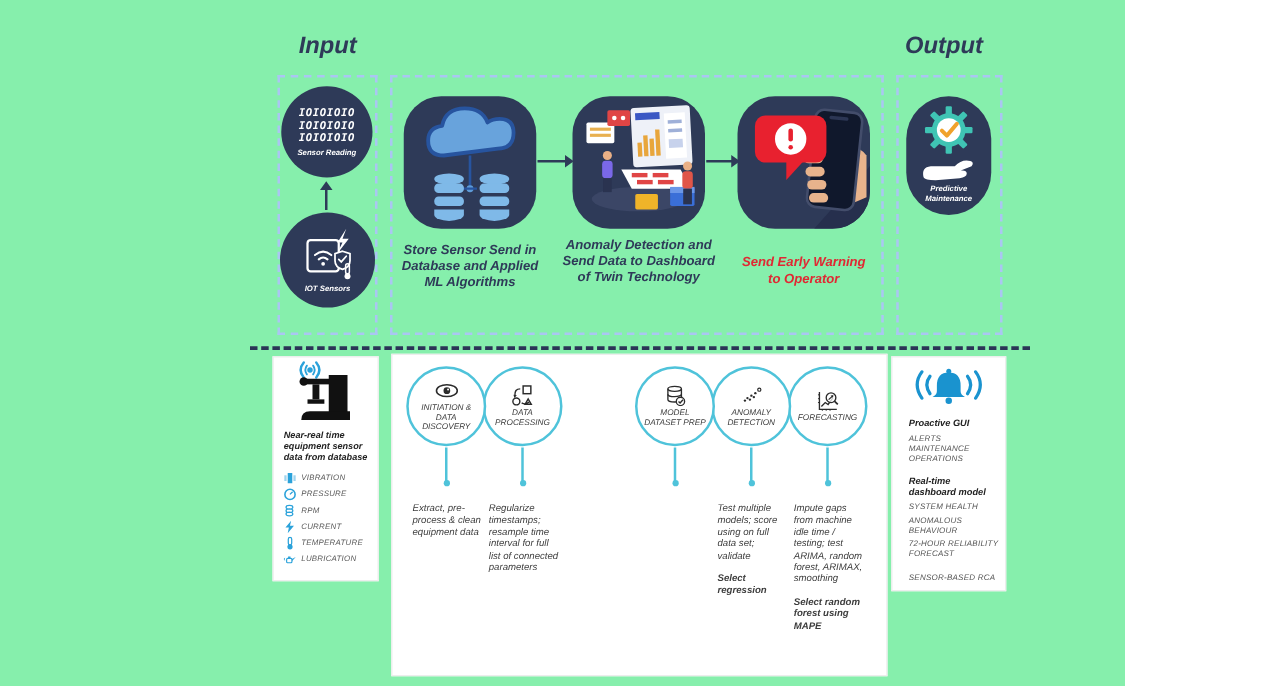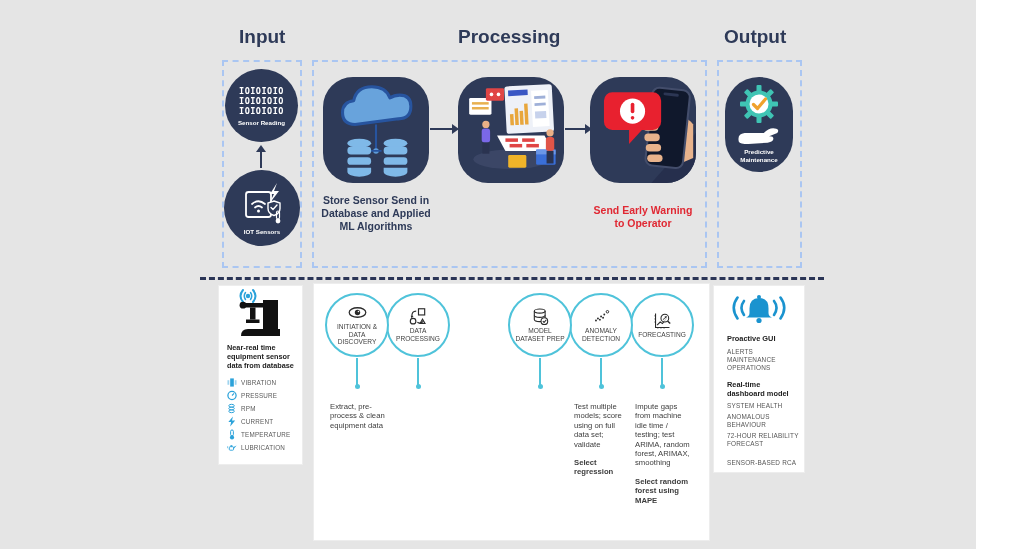--- a/index.html
+++ b/index.html
@@ -1,17 +1,17 @@
 <!DOCTYPE html>
 <html><head>
 <meta charset="utf-8">
 <style>
   * { margin:0; padding:0; box-sizing:border-box; }
   html,body { width:1024px; height:549px; background:#fff; font-family:"Liberation Sans",sans-serif; }
-  .canvas { position:relative; width:976px; height:549px; background:#e5e5e5; overflow:hidden; }
+  .canvas { position:relative; width:900px; height:549px; background:#86efac; overflow:hidden;font-style:italic; }
   .abs { position:absolute; }
 
   
   .hdr { position:absolute; top:26px; font-size:19px; font-weight:bold; color:#2e3a58; }
 
   
   .dash-box { position:absolute; top:60px; height:208px; border:2px dashed #aac6f2; }
   .box-input { left:222px; width:80px; }
   .box-processing { left:312px; width:395px; }
   .box-output { left:717px; width:85px; }
@@ -63,21 +63,20 @@
   .rp { position:absolute; left:727px; width:72px; color:#444; }
   .rp-bold { font-size:7.4px; font-weight:bold; color:#222; line-height:8.8px; }
   .rp-item { font-size:6.4px; line-height:8px; color:#555; letter-spacing:.2px; }
 </style>
 </head>
 <body>
 
 <div class="canvas">
 
   <div class="hdr" style="left:239px">Input</div>
-  <div class="hdr" style="left:458px">Processing</div>
   <div class="hdr" style="left:724px">Output</div>
 
   <div class="dash-box box-input"></div>
   <div class="dash-box box-processing"></div>
   <div class="dash-box box-output"></div>
 
   <div class="navy-circle" style="left:225px;top:69px;width:73px;height:73px">
     <div class="binary">IOIOIOIO</div>
     <div class="binary">IOIOIOIO</div>
     <div class="binary">IOIOIOIO</div>
@@ -178,20 +177,21 @@
       <rect x="41" y="55.5" width="11" height="5.5" rx="2.7" fill="#e8b38c"></rect>
       <rect x="10" y="11" width="41" height="27" rx="6" fill="#e8212f"></rect>
       <polygon points="28,36 39,36 28,48" fill="#e8212f"></polygon>
       <circle cx="30.5" cy="24.5" r="9" fill="#fff"></circle>
       <rect x="29.2" y="18.5" width="2.6" height="7.5" rx="1.3" fill="#e8212f"></rect>
       <rect x="29.2" y="28" width="2.6" height="2.6" rx="1.3" fill="#e8212f"></rect>
     </svg>
   </div>
 
   <div class="pcap" style="left:315px;top:194px;width:122px">Store Sensor Send in Database and Applied ML Algorithms</div>
+  <div class="pcap" style="left:450px;top:190px;width:122px">Anomaly Detection and Send Data to Dashboard of Twin Technology</div>
   <div class="pcap red" style="left:590px;top:204px;width:106px">Send Early Warning to Operator</div>
 
   <div class="pill">
     <svg width="40" height="40" viewBox="0 0 40 40">
       <g fill="#3fc4b4">
         <rect x="17.5" y="1" width="5" height="7" rx="1"></rect>
         <rect x="17.5" y="32" width="5" height="7" rx="1"></rect>
         <rect x="1" y="17.5" width="7" height="5" rx="1"></rect>
         <rect x="32" y="17.5" width="7" height="5" rx="1"></rect>
         <rect x="17.5" y="1" width="5" height="7" rx="1" transform="rotate(45 20 20)"></rect>
@@ -298,20 +298,21 @@
           <path d="M14 20 l3.2 -5.5 l3.2 5.5 z"></path>
           <path d="M9 4 q-6 0 -5.5 7"></path>
             <path d="M10.5 18.5 q4 2.5 7.5 -1"></path>
         </g>
         <polygon points="2,10 5.5,10.5 3,13.5" fill="#2b2b2b"></polygon>
       </svg>
       <div class="stage-label">DATA PROCESSING</div>
     </div>
     <div class="stage-stem"></div>
       <div class="stage-dot"></div>
+    <div class="stage-desc"><span>Regularize timestamps; resample time interval for full list of connected parameters</span></div>
   </div>
 
 
   <div class="stage" style="left:508px;z-index:3">
     <div class="stage-circle">
       <svg class="stage-icon" viewBox="0 0 24 22">
         <g fill="none" stroke="#2b2b2b" stroke-width="1.4">
           <ellipse cx="11" cy="4" rx="7" ry="2.6"></ellipse>
           <path d="M4 4 v11 a7 2.6 0 0 0 14 0 v-11"></path>
           <path d="M4 9.5 a7 2.6 0 0 0 14 0"></path>

